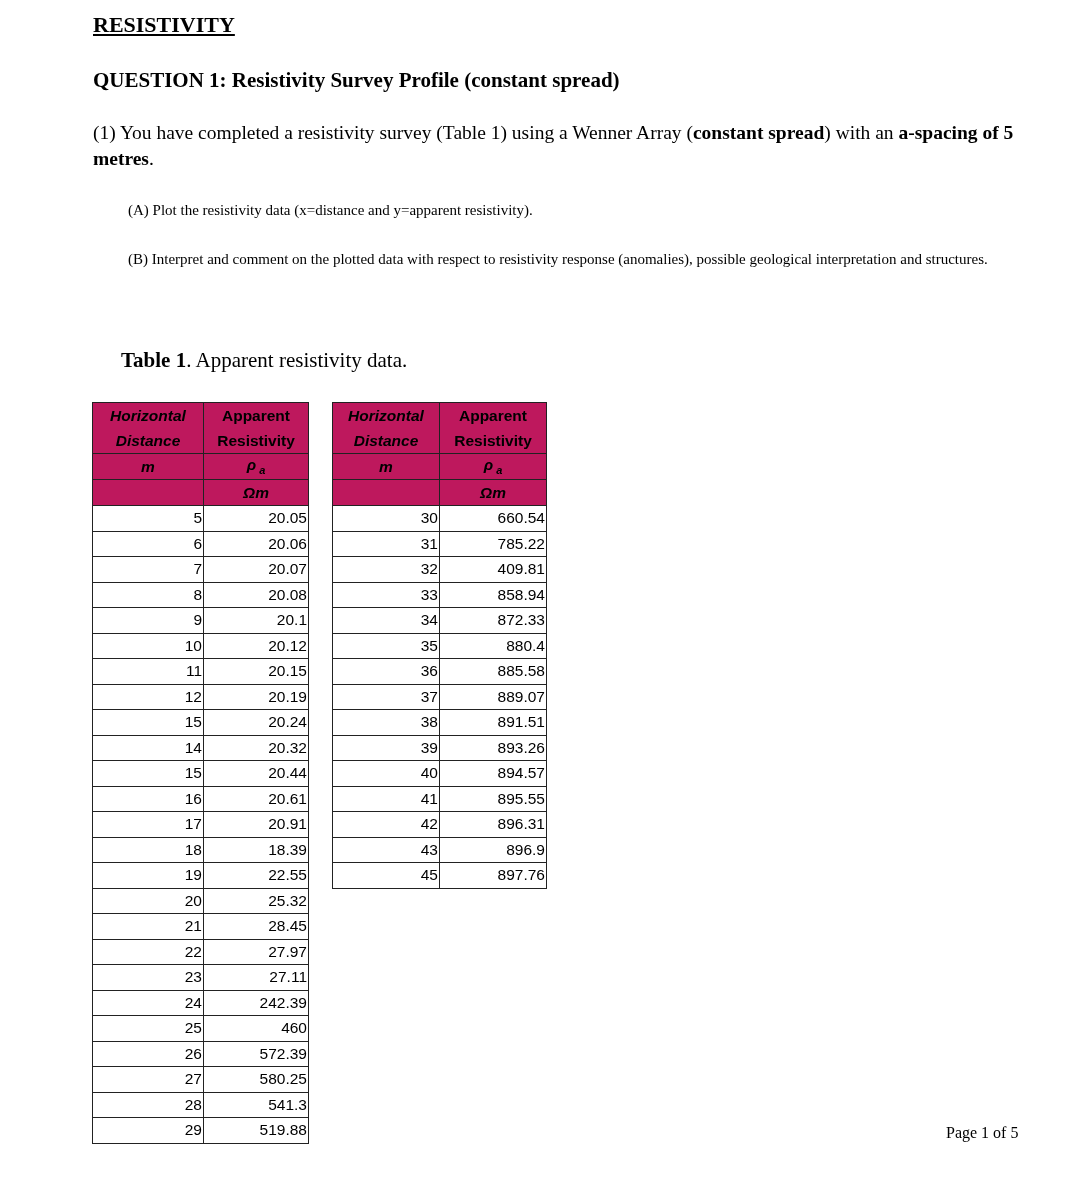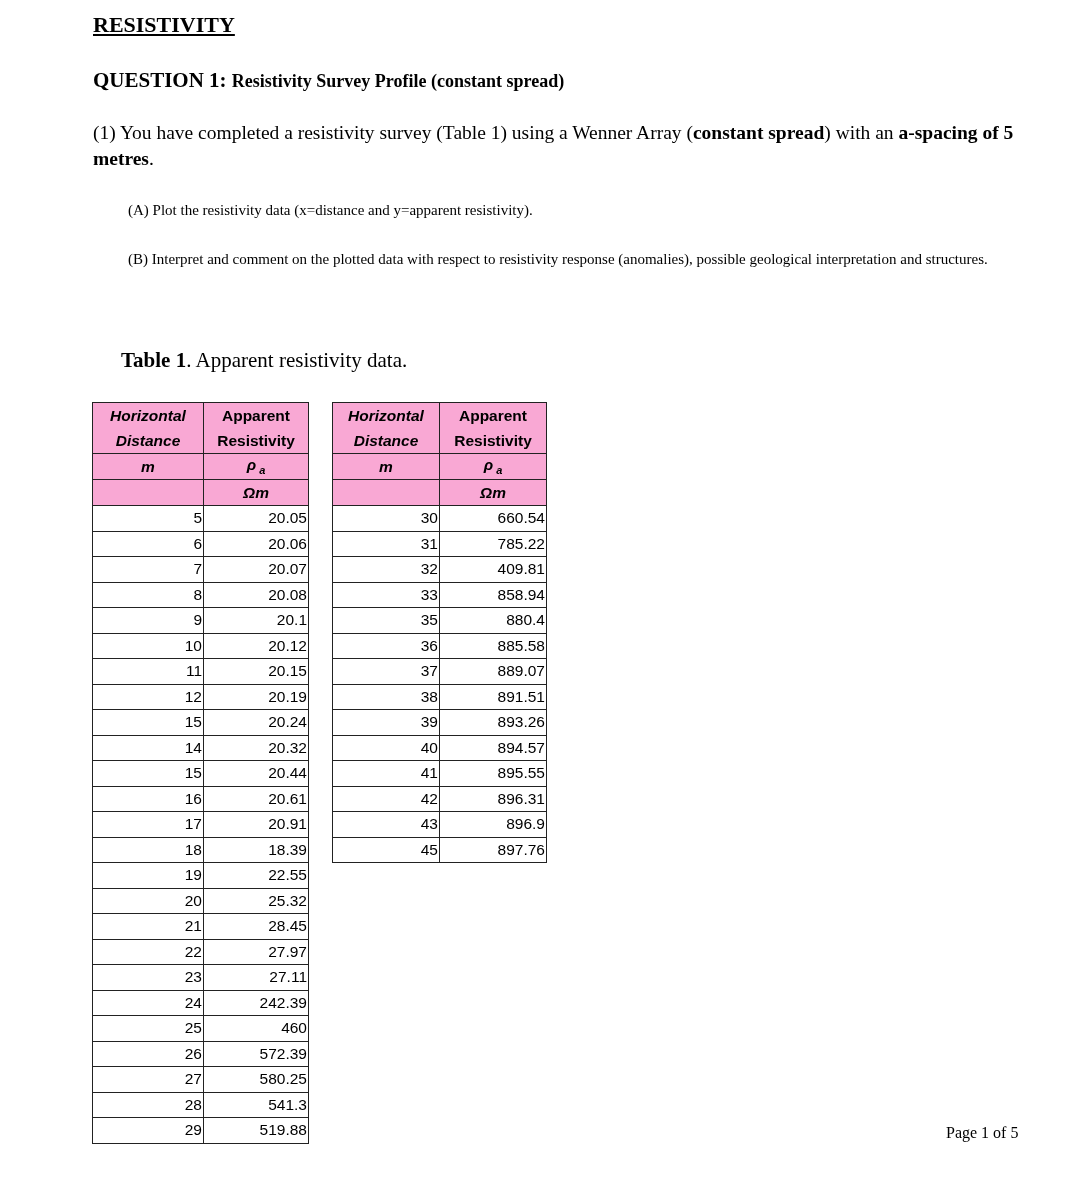--- a/index.html
+++ b/index.html
@@ -9,21 +9,21 @@
   }
   .title {
     position: absolute; left: 93px; top: 12px;
     font-size: 22px; font-weight: bold; text-decoration: underline;
     letter-spacing: 0px;
   }
   .q-heading {
     position: absolute; left: 93px; top: 68px;
     font-size: 21px; font-weight: bold;
   }
-  .q-heading .small { font-size: 18px; margin-top: 36px; }
+  .q-heading .small { font-size: 21px; margin-top: 36px; }
   .para {
     position: absolute; left: 93px; top: 120px; width: 950px;
     font-size: 19.5px; line-height: 26px;
   }
   .sub {
     position: absolute; left: 128px; width: 880px;
     font-size: 15px; line-height: 26px;
     padding-left: 36px; text-indent: -36px;
   }
   .sub.a { top: 197px; }
@@ -39,21 +39,21 @@
     border-collapse: collapse;
     font-family: "Liberation Sans", "DejaVu Sans", sans-serif;
     font-size: 15.5px;
   }
   table.data.left { left: 92px; }
   table.data.right { left: 332px; }
   table.data td, table.data th {
     border: 1.5px solid #222; padding: 0 2px;
   }
   table.data th {
-    background: #f9a8d4; font-style: italic; font-weight: bold;
+    background: #be185d; font-style: italic; font-weight: bold;
     text-align: center; font-size: 15.5px;
   }
   th.h1 { height: 50px; line-height: 25px; font-style: italic; }
   th.h1.app { font-style: normal; }
   th.h2, th.h3 { height: 25px; }
   .col-d { width: 106px; }
   .col-r { width: 100px; }
   .right .col-d { width: 102px; }
   .right .col-r { width: 102px; }
   table.data td {
@@ -223,20 +223,24 @@
       </tr>
       <tr>
         <td>32</td>
         <td>409.81</td>
       </tr>
       <tr>
         <td>33</td>
         <td>858.94</td>
       </tr>
       <tr>
+        <td>34</td>
+        <td>872.33</td>
+      </tr>
+      <tr>
         <td>35</td>
         <td>880.4</td>
       </tr>
       <tr>
         <td>36</td>
         <td>885.58</td>
       </tr>
       <tr>
         <td>37</td>
         <td>889.07</td>

